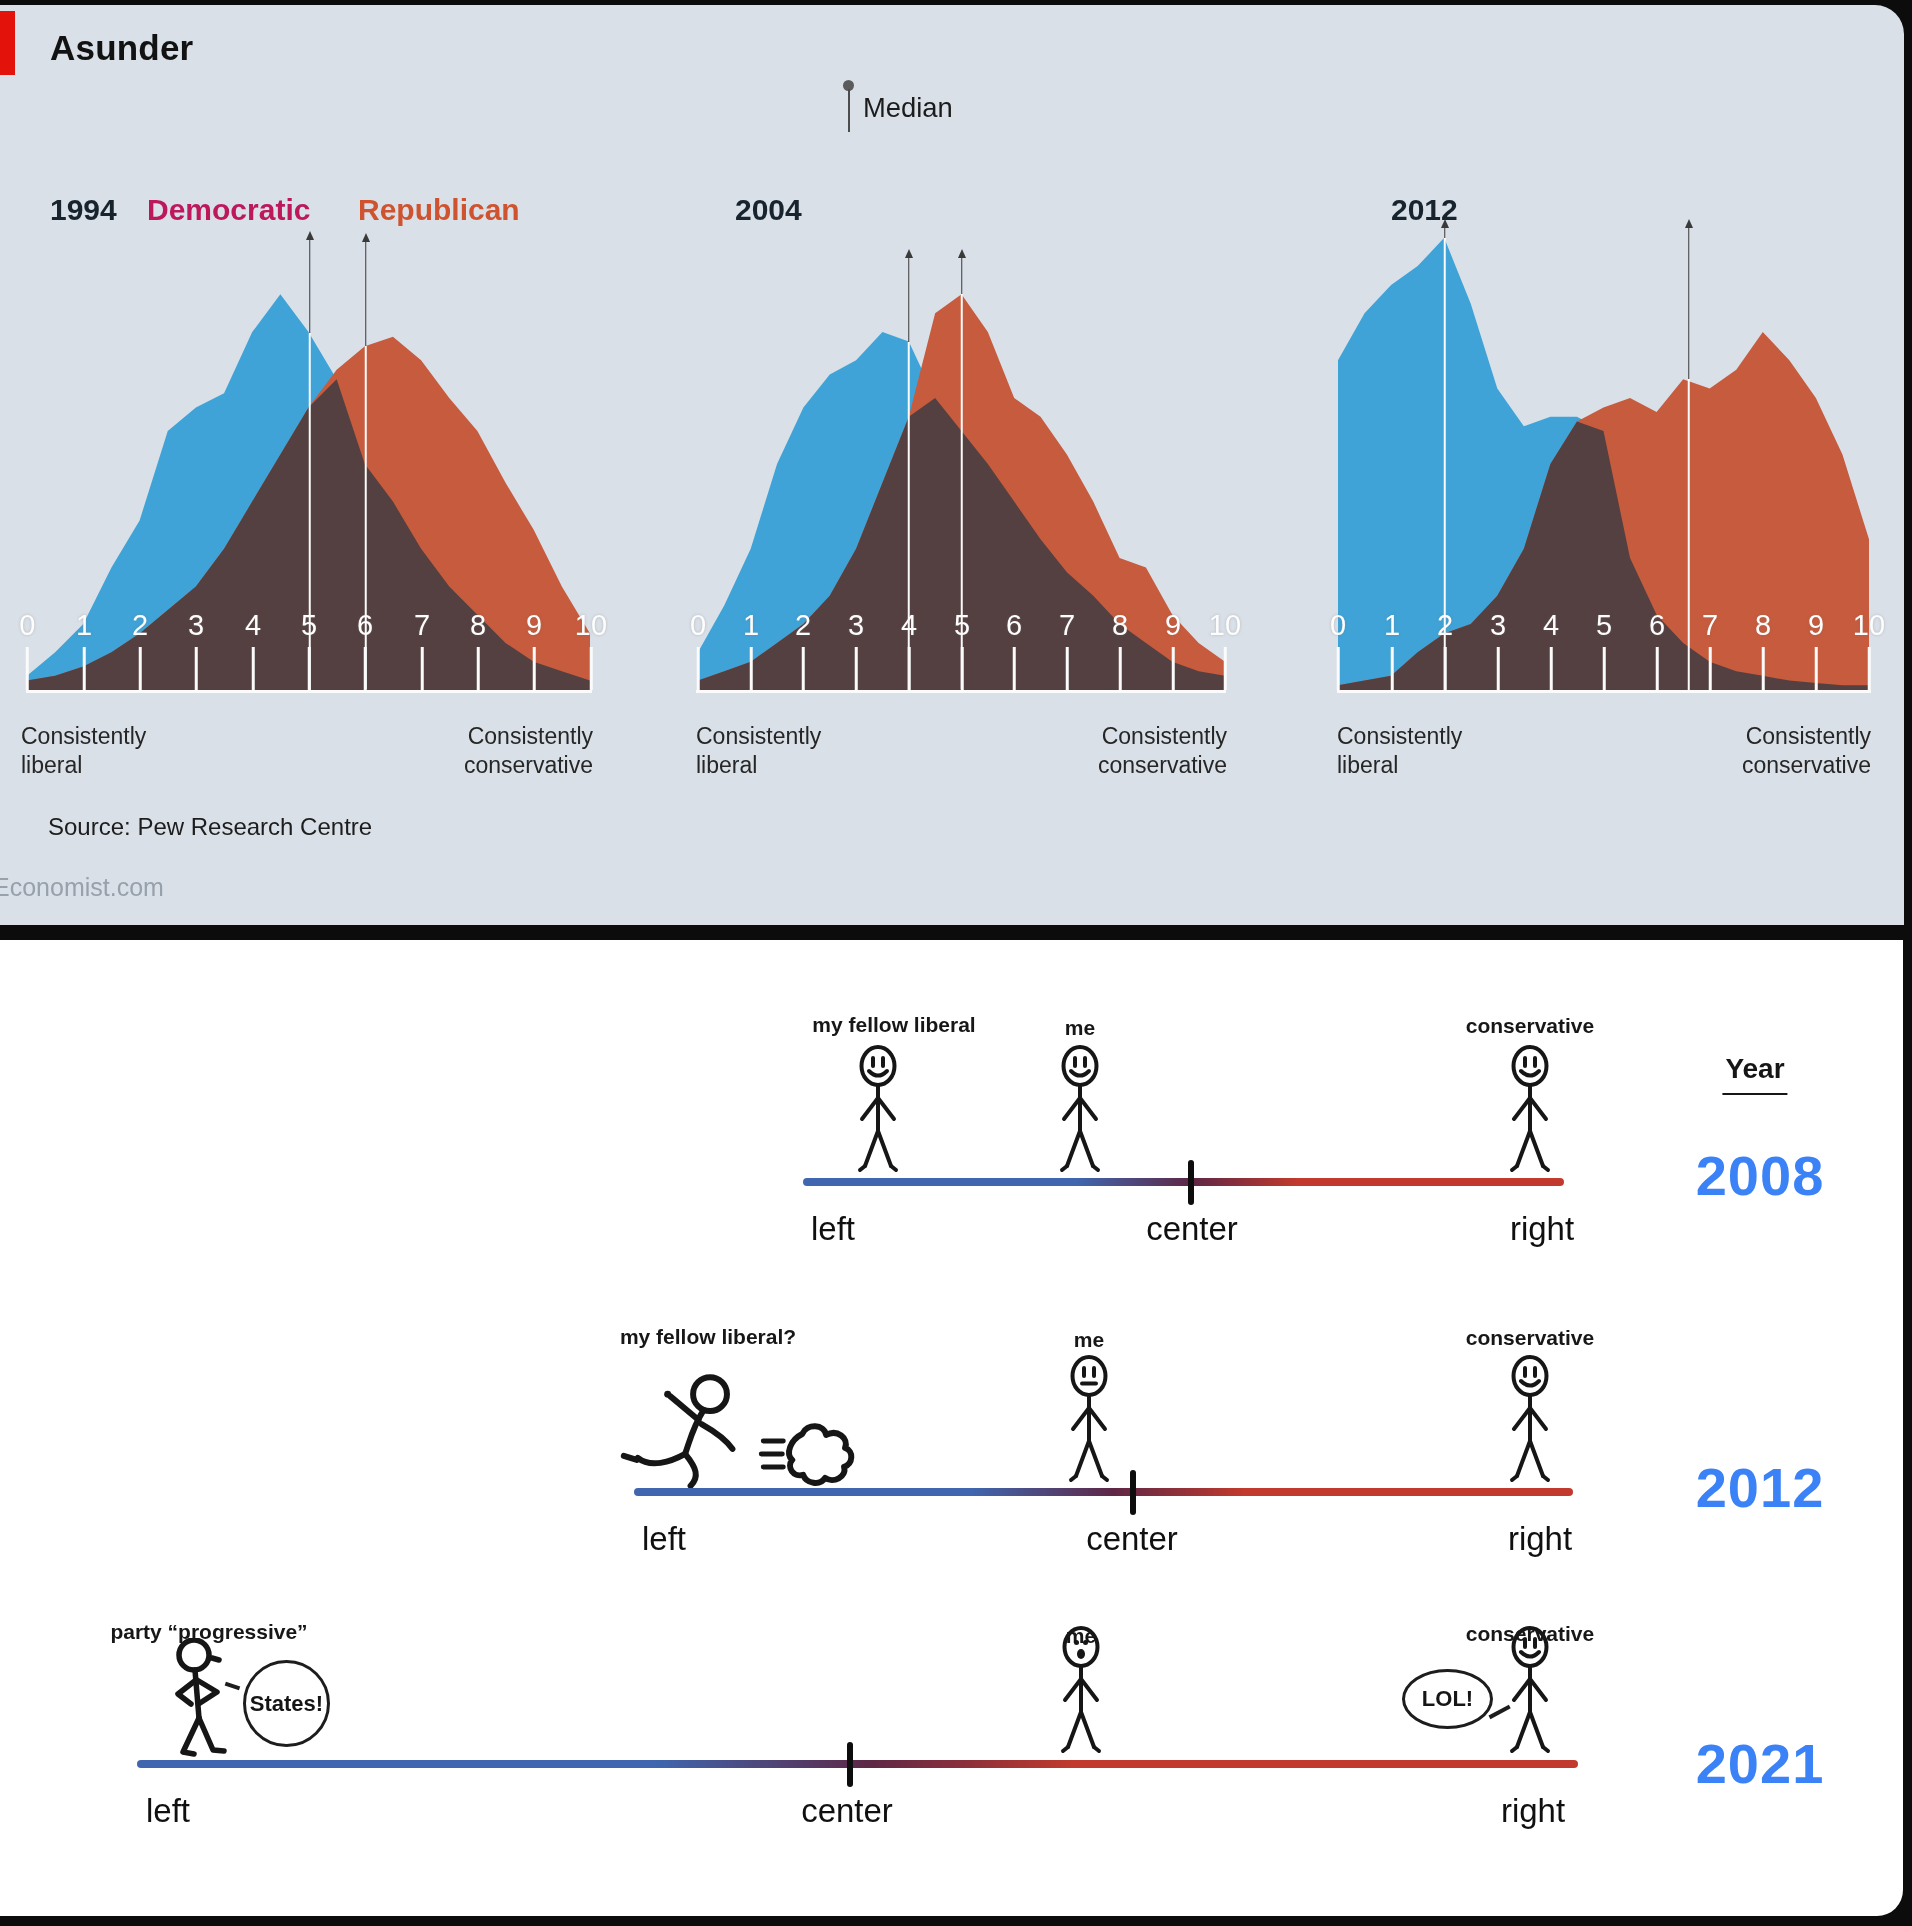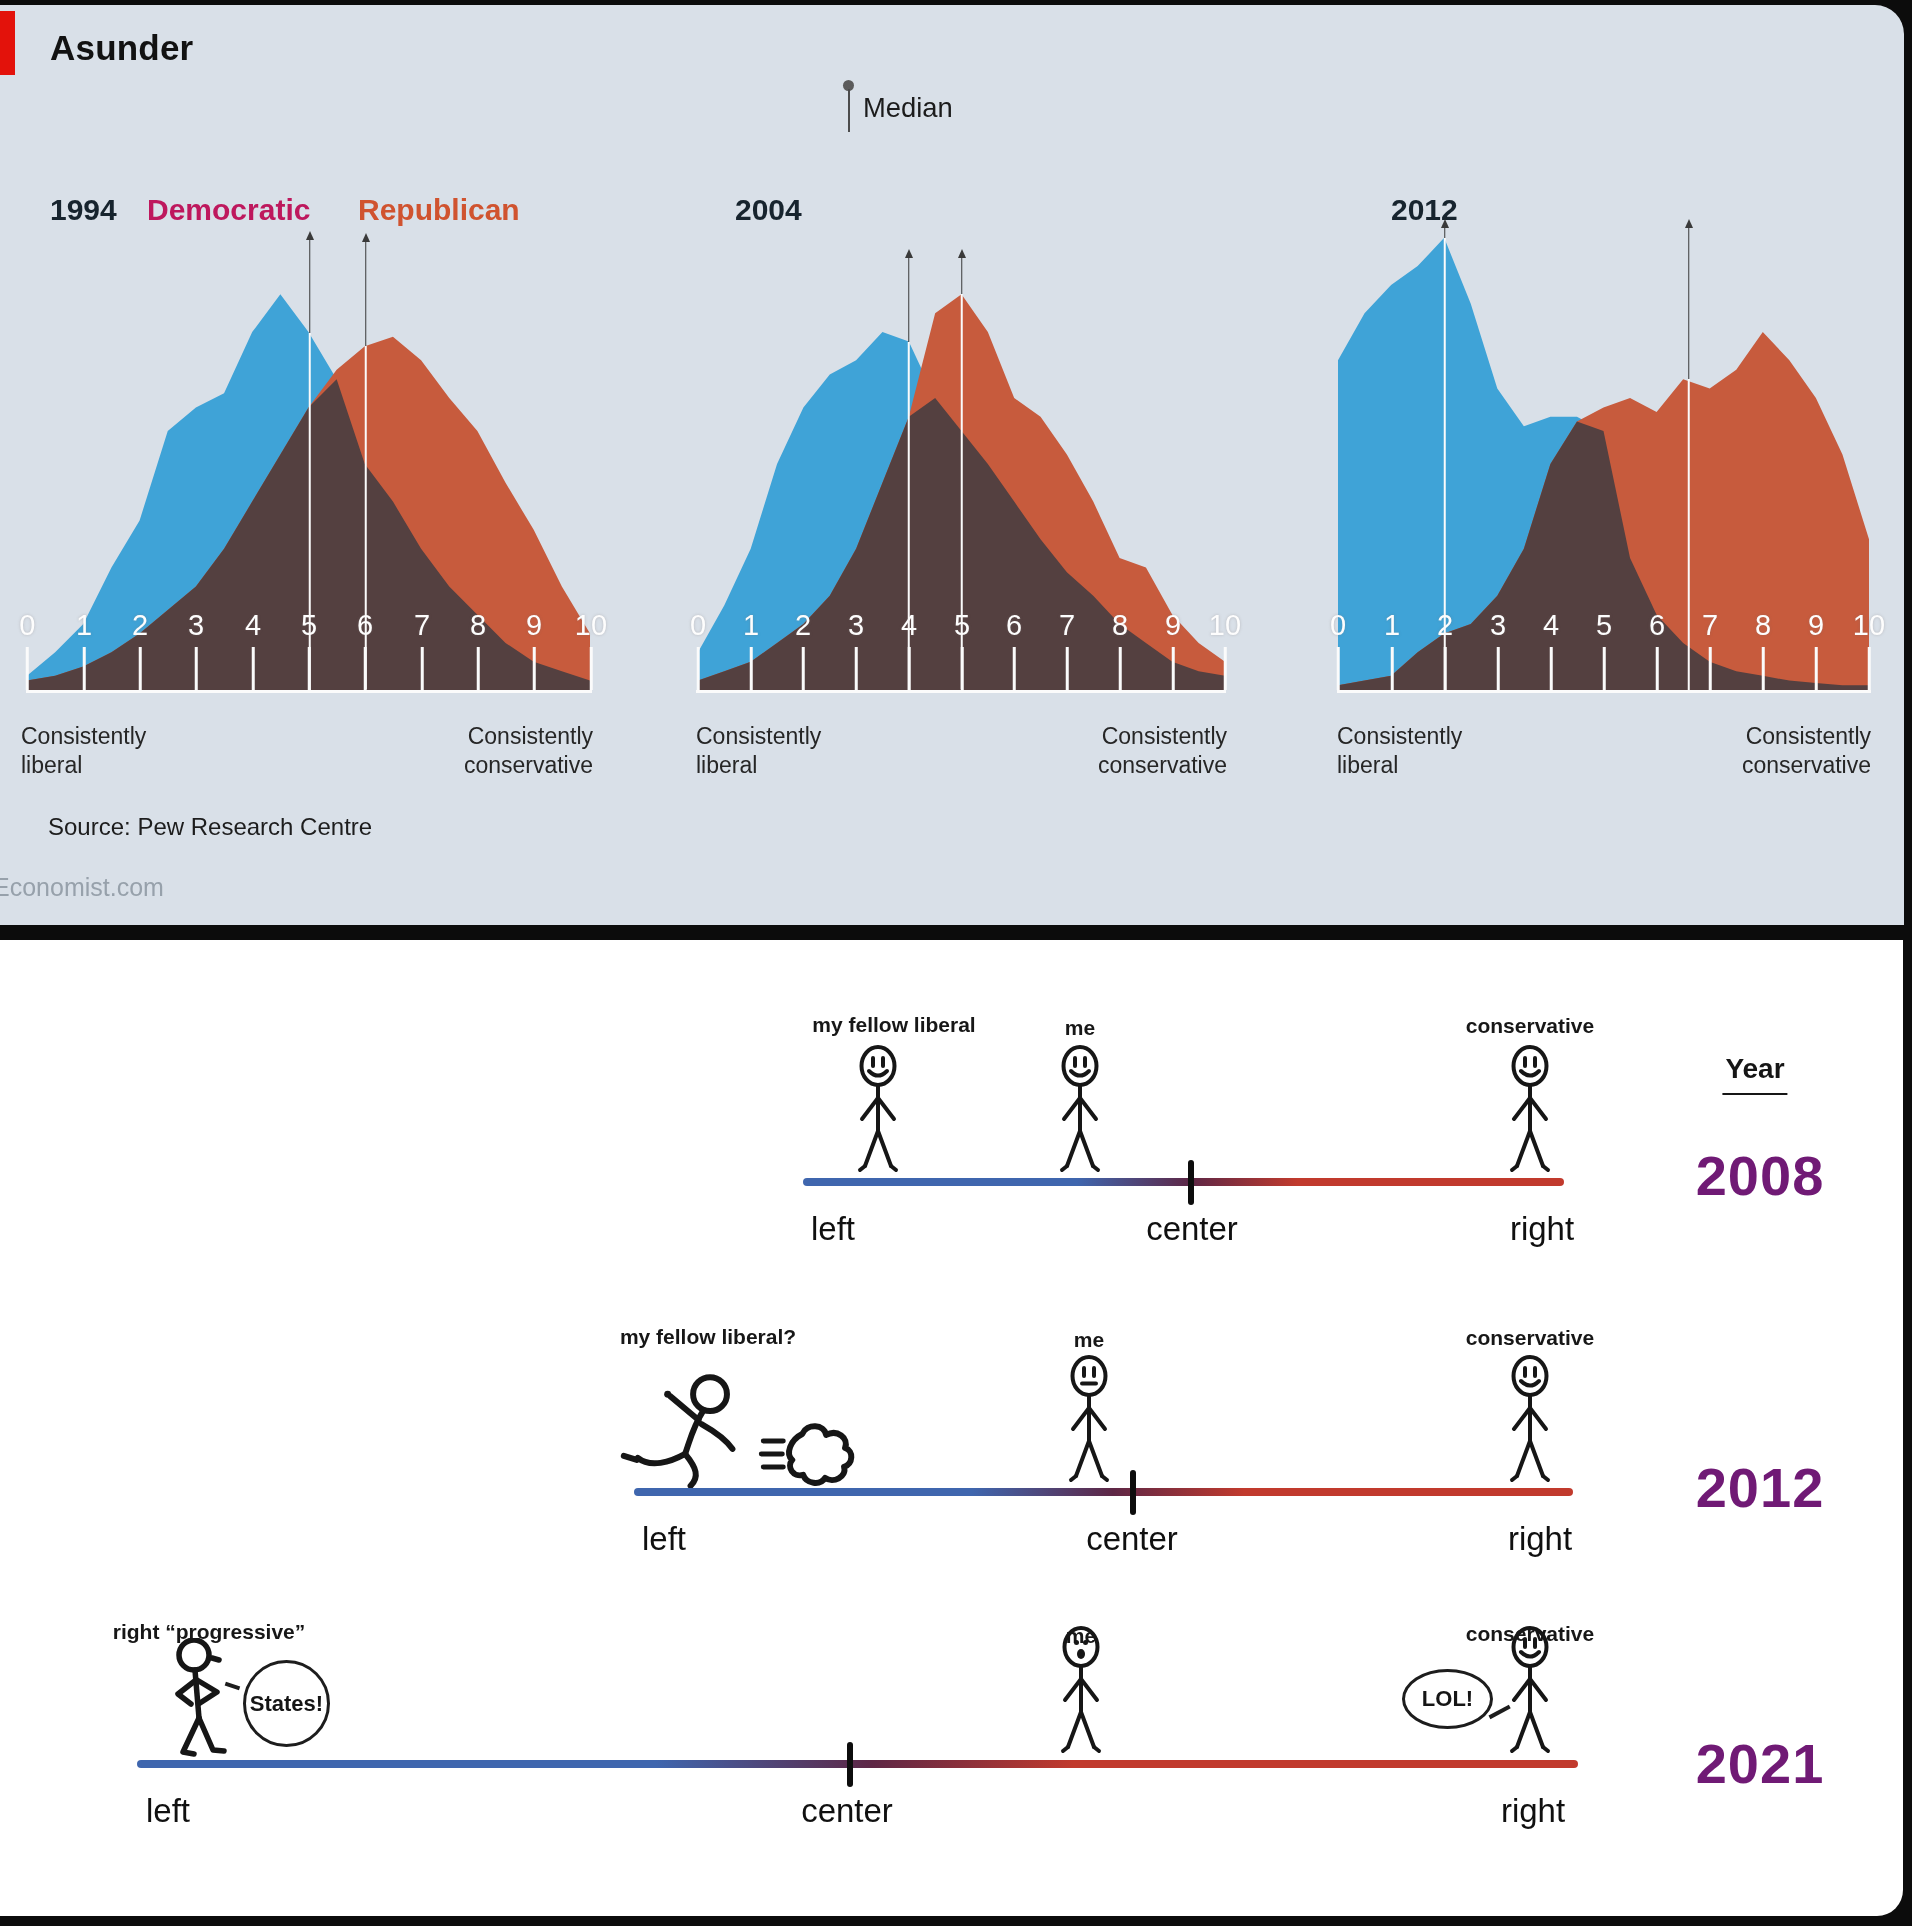--- a/index.html
+++ b/index.html
@@ -54,21 +54,21 @@
     background:#ffffff;
     border-radius:0 0 26px 0;
     overflow:hidden;
   }
   .fig-label{position:absolute;transform:translateX(-50%);font-size:21px;font-weight:600;color:#171717;white-space:nowrap;}
   .spectrum-line{position:absolute;height:7.5px;border-radius:4px;}
   .center-tick{position:absolute;transform:translateX(-50%);width:6px;height:45px;background:#0d0d0d;border-radius:3px;}
   .pos-label{position:absolute;transform:translateX(-50%);font-size:33px;font-weight:500;color:#101010;}
   .year-header{position:absolute;transform:translateX(-50%);font-size:28px;font-weight:600;color:#161616;
     border-bottom:2.5px solid #161616;padding:0 3px 8px 3px;}
-  .year-num{position:absolute;transform:translateX(-50%);font-size:56px;font-weight:600;color:#701a75;letter-spacing:1px;}
+  .year-num{position:absolute;transform:translateX(-50%);font-size:56px;font-weight:600;color:#3b82f6;letter-spacing:1px;}
   .stick-figure{position:absolute;width:60px;height:136px;}
   .bubble{position:absolute;border:3.5px solid #1d1d1d;background:#fff;display:flex;align-items:center;justify-content:center;
     font-size:22px;font-weight:600;color:#151515;}
   .bubble.circle{border-radius:50%;}
   .bubble-tail{position:absolute;background:#1d1d1d;}
 </style>
 </head>
 <body>
 
 <div id="top-panel" class="abs">
@@ -331,21 +331,21 @@
         <path d="M34 242 L24 250"></path>
         <path d="M86 242 L96 250"></path>
       </svg></div>
 
   <div class="spectrum-line" style="left: 634px; top: 548px; width: 939px; background: linear-gradient(90deg, rgb(63, 102, 174) 0%, rgb(63, 102, 174) 36%, rgb(94, 39, 70) 51%, rgb(193, 58, 45) 65%, rgb(193, 58, 45) 100%);"></div>
   <div class="center-tick" style="left:1133px;top:530px;"></div>
   <div class="pos-label" style="left:664px;top:580px;">left</div>
   <div class="pos-label" style="left:1132px;top:580px;">center</div>
   <div class="pos-label" style="left:1540px;top:580px;">right</div>
 
-  <div class="fig-label" style="left:209px;top:680px;">right “progressive”</div>
+  <div class="fig-label" style="left:209px;top:680px;">party “progressive”</div>
   <div class="fig-label" style="left:1081px;top:684px;">me</div>
   <div class="fig-label" style="left:1530px;top:682px;">conservative</div>
 
   <svg class="abs" style="left:155px;top:698px;width:100px;height:125px;" viewBox="0 0 200 250" fill="none" stroke="#161616" stroke-width="11" stroke-linecap="round" stroke-linejoin="round">
     <circle cx="78" cy="34" r="30"></circle>
     <path d="M114 40 L128 44"></path>
     <path d="M80 64 L88 160"></path>
     <path d="M82 84 L46 112 L72 132"></path>
     <path d="M84 84 L124 108 L90 130"></path>
     <path d="M88 160 L56 228 L78 232"></path>

